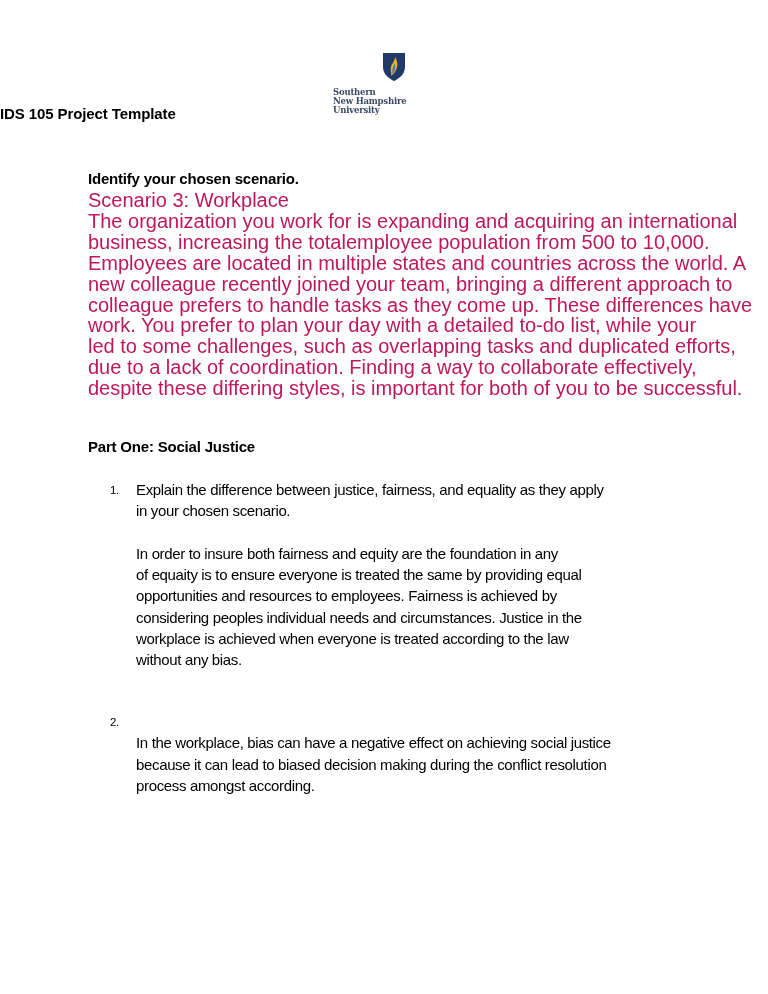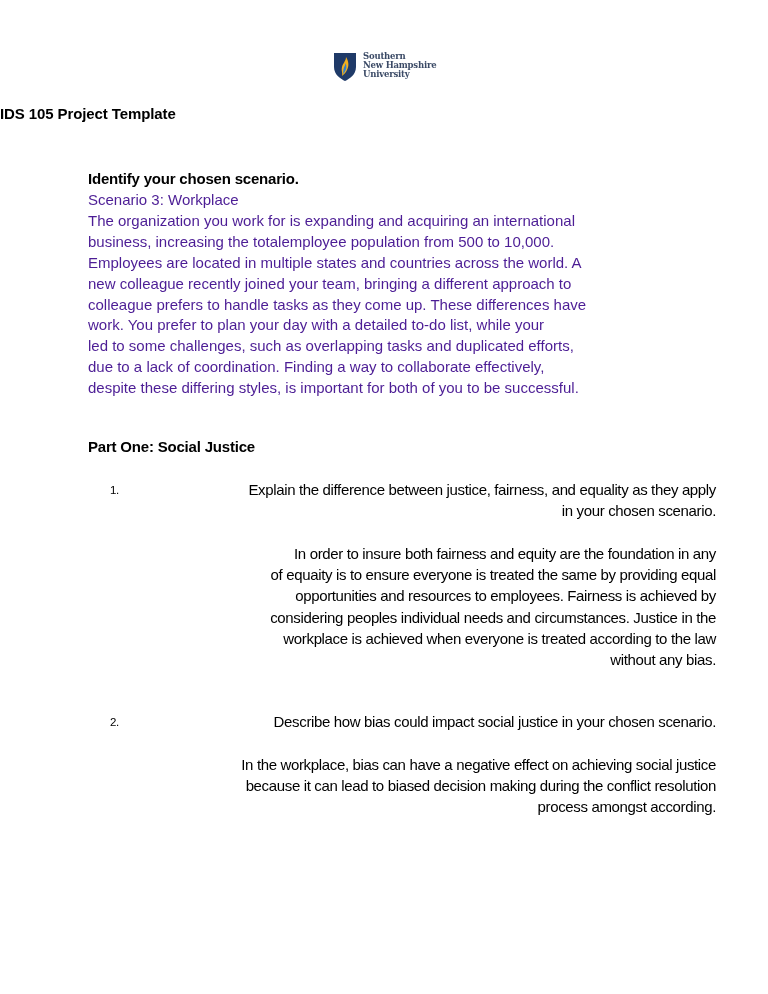--- a/index.html
+++ b/index.html
@@ -17,22 +17,23 @@
     .page {
       position: relative;
       width: 768px;
       height: 994px;
     }
     .logo {
       position: absolute;
       left: 333px;
       top: 52px;
       display: flex;
-      align-items: flex-start;
+      align-items: flex-end;
       gap: 6px;
+      flex-direction: column;
     }
     .logo-shield {
       width: 24px;
       height: 30px;
     }
     .logo-text {
       font-family: "DejaVu Serif", serif;
       font-size: 8.5px;
       line-height: 9px;
       color: #3b4a66;
@@ -61,23 +62,23 @@
       font-size: 15px;
       letter-spacing: -0.2px;
     }
 
     .scenario-block {
       position: absolute;
       left: 88px;
       top: 190px;
       width: 600px;
       font-family: "Liberation Sans", sans-serif;
-      font-size: 15px;
+      font-size: 20px;
       line-height: 20.9px;
-      color: #4c1d95;
+      color: #be185d;
     }
     .scenario-block div { white-space: nowrap; }
 
     .calibri {
       font-family: "Liberation Sans", sans-serif;
       font-size: 15px;
       line-height: 21.3px;
       letter-spacing: -0.35px;
       color: #000;
     }
@@ -91,21 +92,21 @@
       position: absolute;
       left: 0;
       top: 1px;
       font-size: 11.5px;
     }
     .q-body {
       position: absolute;
       left: 26px;
       width: 580px;
     }
-    .q-body div.line { white-space: nowrap; text-align: right; }
+    .q-body div.line { white-space: nowrap; }
     .gap { height: 21.3px; }
   </style>
 </head>
 <body>
 
 <div class="page">
 
   <div class="logo">
     <svg class="logo-shield" viewBox="0 0 24 30">
       <path d="M1 1 H23 V15 C23 23 16 27 12 29 C8 27 1 23 1 15 Z" fill="#1f3a68"></path>
@@ -149,21 +150,20 @@
       <div class="line">opportunities and resources to employees. Fairness is achieved by</div>
       <div class="line">considering peoples individual needs and circumstances. Justice in the</div>
       <div class="line">workplace is achieved when everyone is treated according to the law</div>
       <div class="line">without any bias.</div>
     </div>
   </div>
 
   <div class="q-item calibri" style="top:711px;">
     <span class="q-num">2.</span>
     <div class="q-body">
-      <div class="line">Describe how bias could impact social justice in your chosen scenario.</div>
       <div class="gap"></div>
       <div class="line">In the workplace, bias can have a negative effect on achieving social justice</div>
       <div class="line">because it can lead to biased decision making during the conflict resolution</div>
       <div class="line">process amongst according.</div>
     </div>
   </div>
 
 </div>
 
 </body></html>

